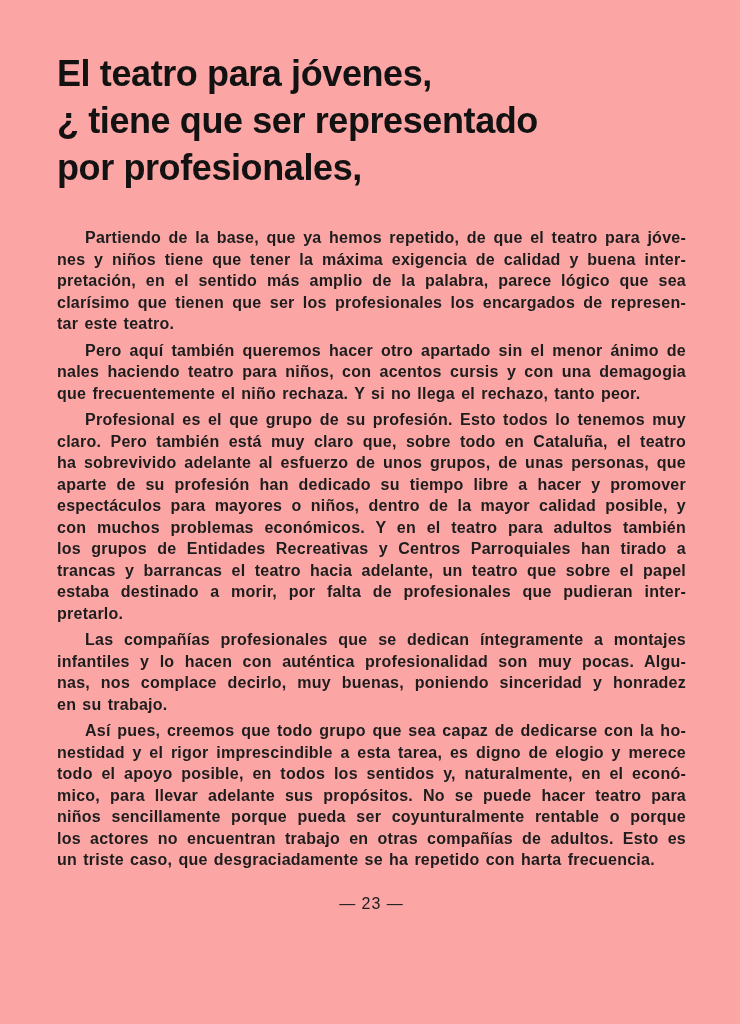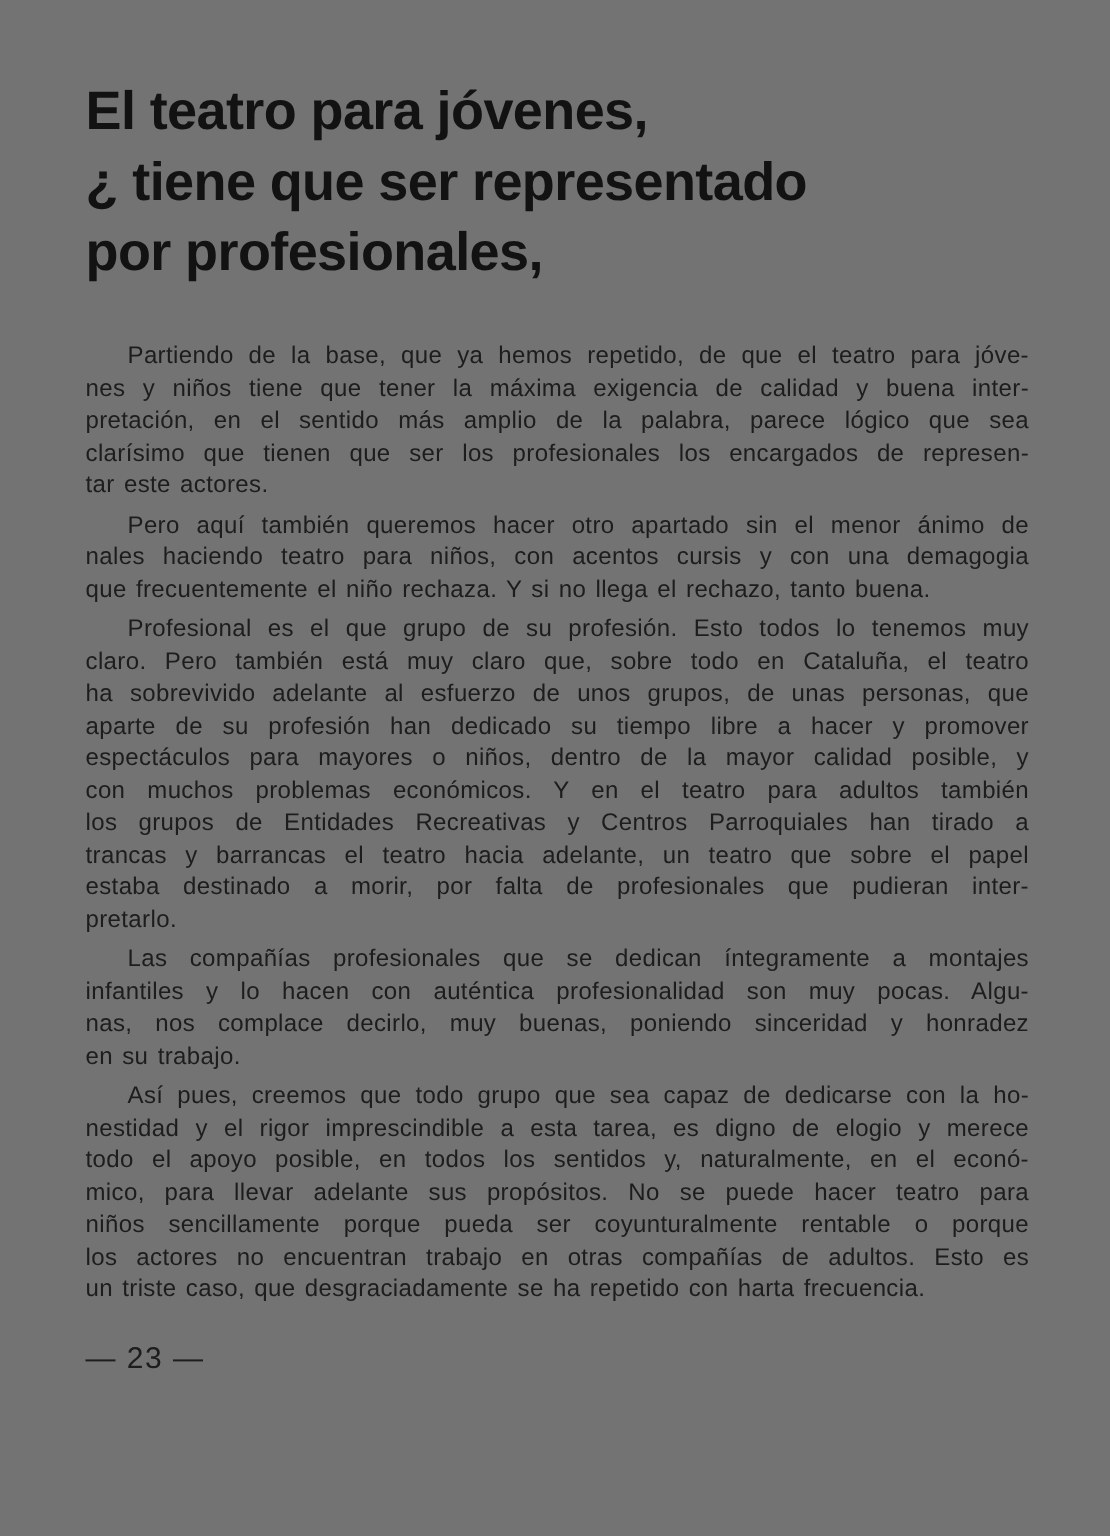--- a/index.html
+++ b/index.html
@@ -5,21 +5,21 @@
   html, body {
     margin: 0;
     padding: 0;
     background: #e8e8e8;
   }
   .page {
     position: relative;
     width: 740px;
     height: 1024px;
     margin: 0 auto;
-    background: #737373;
+    background: #fca5a5;
     box-sizing: border-box;
     padding: 50px 54px 0 57px;
     overflow: hidden;
     font-family: "Liberation Sans", "DejaVu Sans", sans-serif;
     color: #1d1d1d;
   }
   
   .title {
     margin: 0 0 36px 0;
     font-size: 36px;
@@ -31,42 +31,43 @@
   .title .t-line {
     display: block;
     white-space: nowrap;
   }
   
   .body-text {
     font-size: 16px;
     line-height: 21.5px;
     letter-spacing: 0.25px;
     word-spacing: 1.5px;
+    font-weight: bold;
   }
   .para {
     margin: 0 0 5px 0;
     padding: 0;
   }
   .line {
     display: block;
     text-align: justify;
     text-align-last: justify;
     white-space: normal;
   }
   .line.indent {
     padding-left: 28px;
   }
   .line.last {
     text-align-last: left;
   }
   
   .page-number {
     margin-top: 24px;
-    text-align: left;
-    font-size: 20px;
+    text-align: center;
+    font-size: 16px;
     letter-spacing: 1px;
     color: #1d1d1d;
   }
 </style>
 </head>
 <body>
 
 <div class="page">
 
   <h1 class="title">
@@ -74,26 +75,26 @@
     <span class="t-line">¿ tiene que ser representado</span>
     <span class="t-line">por profesionales,</span>
   </h1>
 
   <div class="body-text">
       <p class="para">
         <span class="line indent">Partiendo de la base, que ya hemos repetido, de que el teatro para jóve-</span>
         <span class="line">nes y niños tiene que tener la máxima exigencia de calidad y buena inter-</span>
         <span class="line">pretación, en el sentido más amplio de la palabra, parece lógico que sea</span>
         <span class="line">clarísimo que tienen que ser los profesionales los encargados de represen-</span>
-        <span class="line last">tar este actores.</span>
+        <span class="line last">tar este teatro.</span>
       </p>
       <p class="para">
         <span class="line indent">Pero aquí también queremos hacer otro apartado sin el menor ánimo de</span>
         <span class="line">nales haciendo teatro para niños, con acentos cursis y con una demagogia</span>
-        <span class="line last">que frecuentemente el niño rechaza. Y si no llega el rechazo, tanto buena.</span>
+        <span class="line last">que frecuentemente el niño rechaza. Y si no llega el rechazo, tanto peor.</span>
       </p>
       <p class="para">
         <span class="line indent">Profesional es el que grupo de su profesión. Esto todos lo tenemos muy</span>
         <span class="line">claro. Pero también está muy claro que, sobre todo en Cataluña, el teatro</span>
         <span class="line">ha sobrevivido adelante al esfuerzo de unos grupos, de unas personas, que</span>
         <span class="line">aparte de su profesión han dedicado su tiempo libre a hacer y promover</span>
         <span class="line">espectáculos para mayores o niños, dentro de la mayor calidad posible, y</span>
         <span class="line">con muchos problemas económicos. Y en el teatro para adultos también</span>
         <span class="line">los grupos de Entidades Recreativas y Centros Parroquiales han tirado a</span>
         <span class="line">trancas y barrancas el teatro hacia adelante, un teatro que sobre el papel</span>

